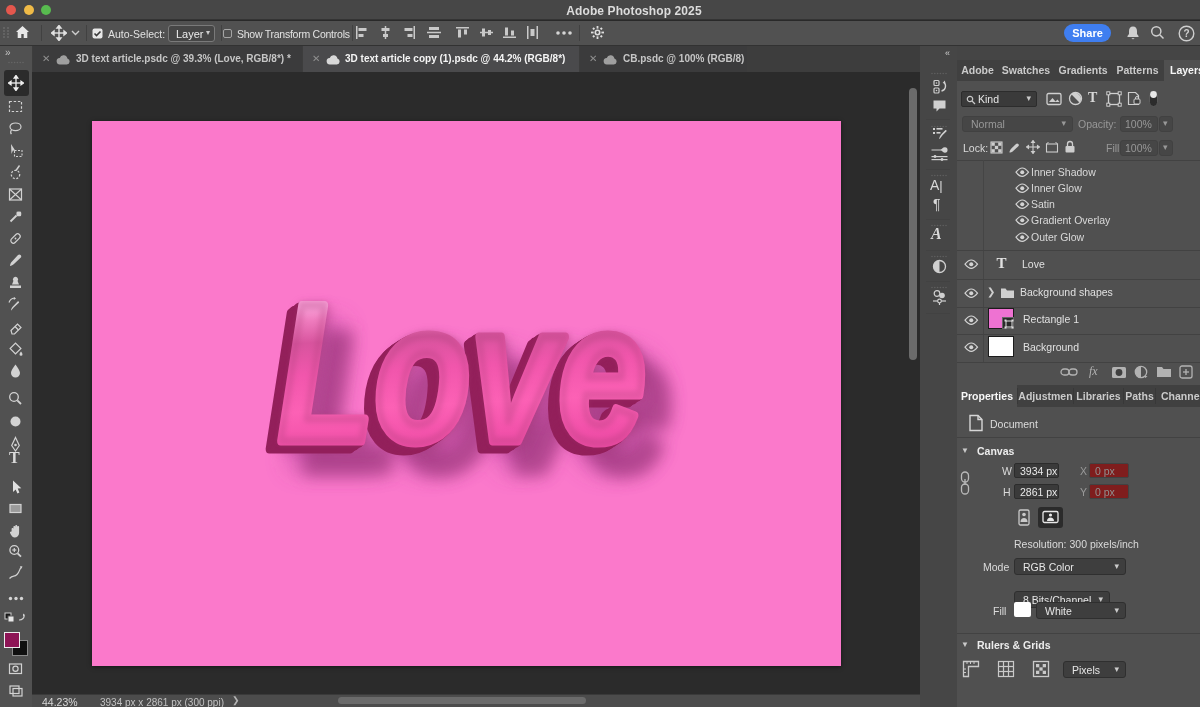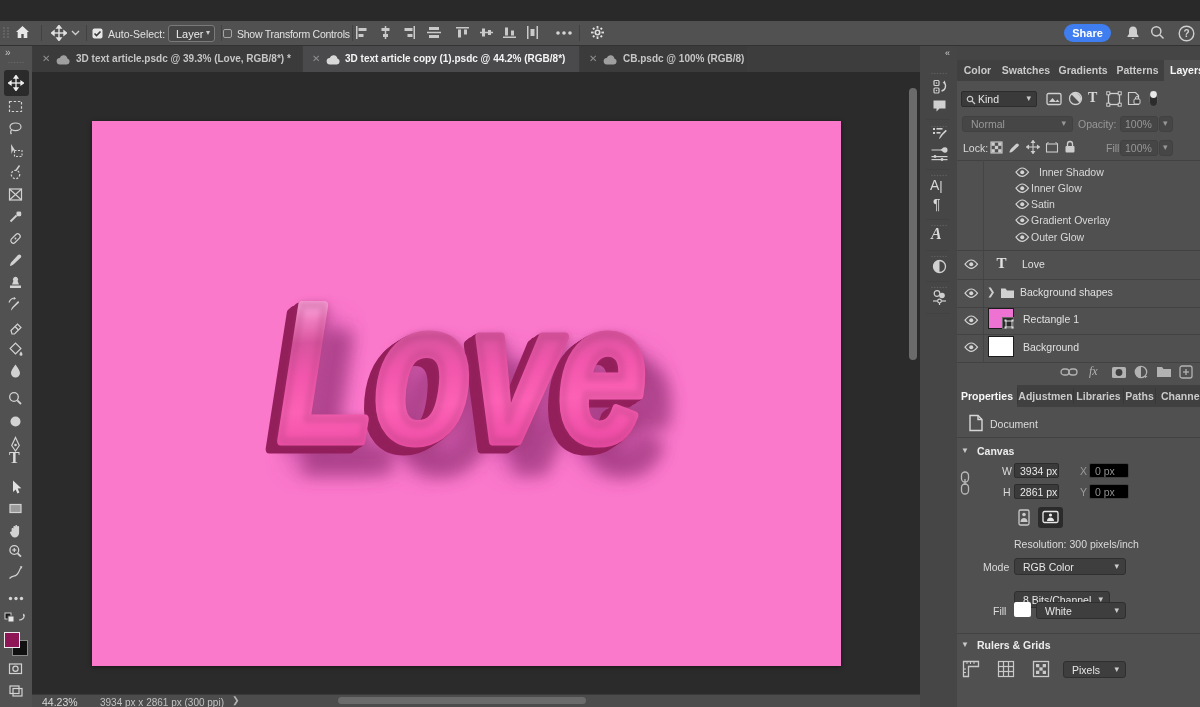--- a/index.html
+++ b/index.html
@@ -19,30 +19,36 @@
 #iconstrip{left:920px;top:46px;width:37px;height:661px;background:#464646;}
 #panels{left:950px;top:46px;width:250px;height:661px;background:#505050;}
 #workarea{left:32px;top:72px;width:888px;height:622px;background:#2b2b2b;}
 #statusbar{left:32px;top:694px;width:888px;height:13px;background:#4c4c4c;border-top:1px solid #3a3a3a;}
 #canvas{position:absolute;left:60px;top:49px;width:749px;height:545px;background:#fb79cb;box-shadow:0 1px 4px rgba(0,0,0,.5);}
 .ptab{position:absolute;height:21px;line-height:21px;font-size:10.5px;font-weight:700;color:#cacaca;text-align:center;background:#404040;overflow:hidden;}
 .ptab.active{background:#505050;color:#f7f7f7;}
 .ptxt{position:absolute;color:#dadada;font-size:10.5px;white-space:nowrap;}
 .ptxtb{position:absolute;color:#ececec;font-size:10.5px;font-weight:700;white-space:nowrap;}
 .inp{position:absolute;background:#3a3a3a;border:1px solid #2c2c2c;border-radius:2px;color:#e8e8e8;font-size:10.5px;white-space:nowrap;}
-.inp.dis{background:#000000;border-color:#424242;color:#909090;}
+.inp.dis{background:#7f1d1d;border-color:#424242;color:#909090;}
 .drop{position:absolute;background:#3e3e3e;border:1px solid #2f2f2f;border-radius:3px;color:#e6e6e6;font-size:10.5px;white-space:nowrap;}
 .drop .dv{position:absolute;left:8px;top:2px;}
 .drop .ch{position:absolute;right:6px;top:2px;color:#cbcbcb;font-size:9px;}
 .sep{position:absolute;background:#424242;}
 svg{display:block;}
 .ic{position:absolute;}
 </style></head>
 <body>
 <div id="app">
+<div id="titlebar" class="abs">
+<div class="tl" style="left:6px;background:#e4574d;"></div>
+<div class="tl" style="left:23.5px;background:#efba47;"></div>
+<div class="tl" style="left:41px;background:#58bb4f;"></div>
+<div id="tbtitle">Adobe Photoshop 2025</div>
+</div>
 <div id="optionsbar" class="abs">
 <svg class="ic" style="left:2px;top:5px;" width="8" height="14" viewBox="0 0 8 14">
         <g fill="#6a6a6a">
           <circle cx="2" cy="2" r="1"></circle>
           <circle cx="2" cy="5" r="1"></circle>
           <circle cx="2" cy="8" r="1"></circle>
           <circle cx="2" cy="11" r="1"></circle>
           <circle cx="6" cy="2" r="1"></circle>
           <circle cx="6" cy="5" r="1"></circle>
           <circle cx="6" cy="8" r="1"></circle>
@@ -484,21 +490,21 @@
         <circle cx="11" cy="6.5" r="2.8" fill="#d0d0d0"></circle>
         <line x1="2" y1="12" x2="15" y2="12" stroke="#d0d0d0" stroke-width="1.2"></line>
         <circle cx="8.5" cy="12" r="1.8" fill="#3b3b3b" stroke="#d0d0d0" stroke-width="1.2"></circle>
         <line x1="8.5" y1="14" x2="8.5" y2="16" stroke="#d0d0d0" stroke-width="1.2"></line>
       </svg>
 <div class="sep" style="left:6.0px;top:266.5px;width:26px;height:1px;"></div>
 </div>
 <div id="panels" class="abs">
 <div style="position:absolute;left:0;top:0;width:250px;height:14px;background:#454545;"></div>
 <div style="position:absolute;left:0;top:14px;width:250px;height:21px;background:#404040;"></div>
-<div class="ptab" style="left:7px;top:14px;width:41px;">Color</div>
+<div class="ptab" style="left:7px;top:14px;width:41px;">Adobe</div>
 <div class="ptab" style="left:48px;top:14px;width:56px;">Swatches</div>
 <div class="ptab" style="left:105px;top:14px;width:56px;">Gradients</div>
 <div class="ptab" style="left:162px;top:14px;width:51px;">Patterns</div>
 <div class="ptab active" style="left:214px;top:14px;width:36px;text-align:left;padding-left:6px;">Layers</div>
 <div class="inp" style="left:11px;top:45px;width:76px;height:16px;">
         <svg style="position:absolute;left:4px;top:3px;" width="10" height="10" viewBox="0 0 10 10">
           <circle cx="4" cy="4" r="2.7" fill="none" stroke="#c9c9c9" stroke-width="1.2"></circle>
           <line x1="6" y1="6" x2="9" y2="9" stroke="#c9c9c9" stroke-width="1.2"></line>
         </svg>
         <span style="position:absolute;left:16px;top:1px;color:#e6e6e6;">Kind</span>
@@ -587,21 +593,21 @@
         <defs>
           <g id="eye">
             <path d="M1 5.2C3.3 2.3 5.6 1 7.25 1s3.95 1.3 6.25 4.2C11.2 8.1 8.9 9.4 7.25 9.4S3.3 8.1 1 5.2z" fill="none" stroke="#d4d4d4" stroke-width="1.2"></path>
             <circle cx="7.25" cy="5.2" r="2" fill="#d4d4d4"></circle>
           </g>
         </defs>
       </svg>
 <svg class="ic" style="left:65px;top:121px;" width="15" height="11" viewBox="0 0 15 11">
         <use href="#eye"></use>
       </svg>
-      <div class="ptxt" style="left:81px;top:120px;color:#d9d9d9;margin-left:8px;">Inner Shadow</div>
+      <div class="ptxt" style="left:81px;top:120px;color:#d9d9d9;">Inner Shadow</div>
 <svg class="ic" style="left:65px;top:137px;" width="15" height="11" viewBox="0 0 15 11">
         <use href="#eye"></use>
       </svg>
       <div class="ptxt" style="left:81px;top:136px;color:#d9d9d9;">Inner Glow</div>
 <svg class="ic" style="left:65px;top:153px;" width="15" height="11" viewBox="0 0 15 11">
         <use href="#eye"></use>
       </svg>
       <div class="ptxt" style="left:81px;top:152px;color:#d9d9d9;">Satin</div>
 <svg class="ic" style="left:65px;top:169px;" width="15" height="11" viewBox="0 0 15 11">
         <use href="#eye"></use>

